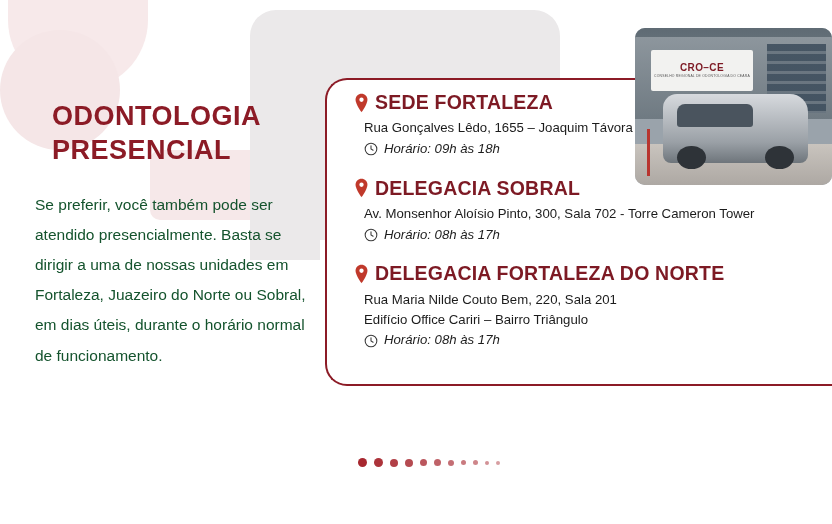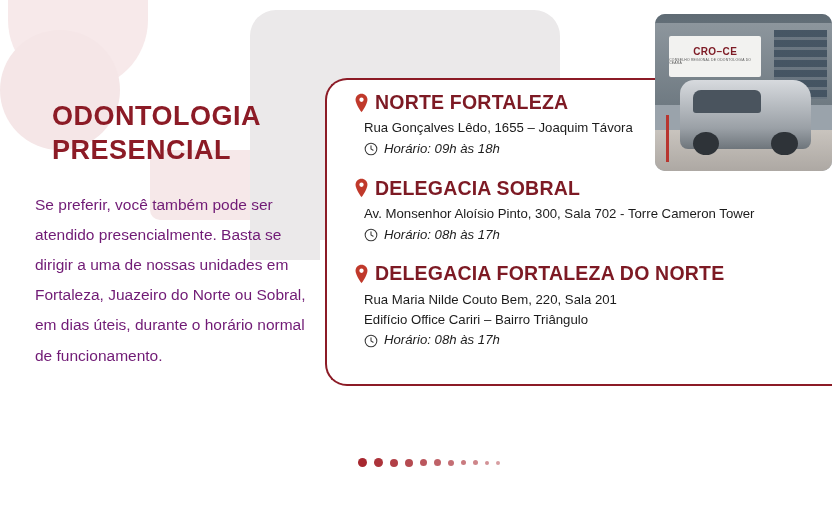--- a/index.html
+++ b/index.html
@@ -72,21 +72,21 @@
   .headline {
     color: #8c1b26;
     font-size: 27px;
     font-weight: bold;
     letter-spacing: 0.5px;
     line-height: 1.25;
     margin: 0 0 22px 17px;
   }
   .headline .line2 { display: block; }
   .body-text {
-    color: #701a75;
+    color: #14532d;
     font-size: 15.5px;
     line-height: 1.95;
     margin: 0;
     max-width: 275px;
   }
 
   
   .card {
     position: absolute;
     left: 325px;
@@ -152,27 +152,28 @@
     color: #1c1c1c;
     font-size: 13.2px;
     line-height: 1.4;
     font-style: italic;
   }
 
   
   .photo {
     position: absolute;
     right: 0;
-    top: 14px;
+    top: 28px;
     width: 177px;
     height: 157px;
     border-radius: 10px;
     overflow: hidden;
     z-index: 10;
     background: #9aa3ab;
+    padding-left: 20px;
   }
   .photo-sky {
     position: absolute;
     left: 0; top: 0; right: 0; height: 46%;
     background: linear-gradient(180deg, #5f6b74 0%, #7b858d 100%);
   }
   .photo-building {
     position: absolute;
     left: 0; top: 6%; width: 100%; height: 52%;
     background: linear-gradient(180deg, #8d969d 0%, #6f7a82 100%);
@@ -279,21 +280,21 @@
 <div class="card"></div>
 
 <div class="card-inner">
 
   <div class="entry">
     <div class="entry-title-row">
       <svg class="pin-icon" viewBox="0 0 24 34">
         <path d="M12 0C5.9 0 1 4.9 1 11c0 8.2 11 23 11 23s11-14.8 11-23C23 4.9 18.1 0 12 0z" fill="#c0392b"></path>
         <circle cx="12" cy="11" r="4" fill="#ffffff"></circle>
       </svg>
-      <span class="entry-title">NORTE FORTALEZA</span>
+      <span class="entry-title">SEDE FORTALEZA</span>
     </div>
     <div class="entry-addr">Rua Gonçalves Lêdo, 1655 – Joaquim Távora</div>
     <div class="entry-hours-row">
       <svg class="clock-icon" viewBox="0 0 24 24">
         <circle cx="12" cy="12" r="10" fill="none" stroke="#3a3a3a" stroke-width="1.8"></circle>
         <path d="M12 6.5V12l3.6 2.2" fill="none" stroke="#3a3a3a" stroke-width="1.8" stroke-linecap="round"></path>
       </svg>
       <span class="entry-hours">Horário: 09h às 18h</span>
     </div>
   </div>

